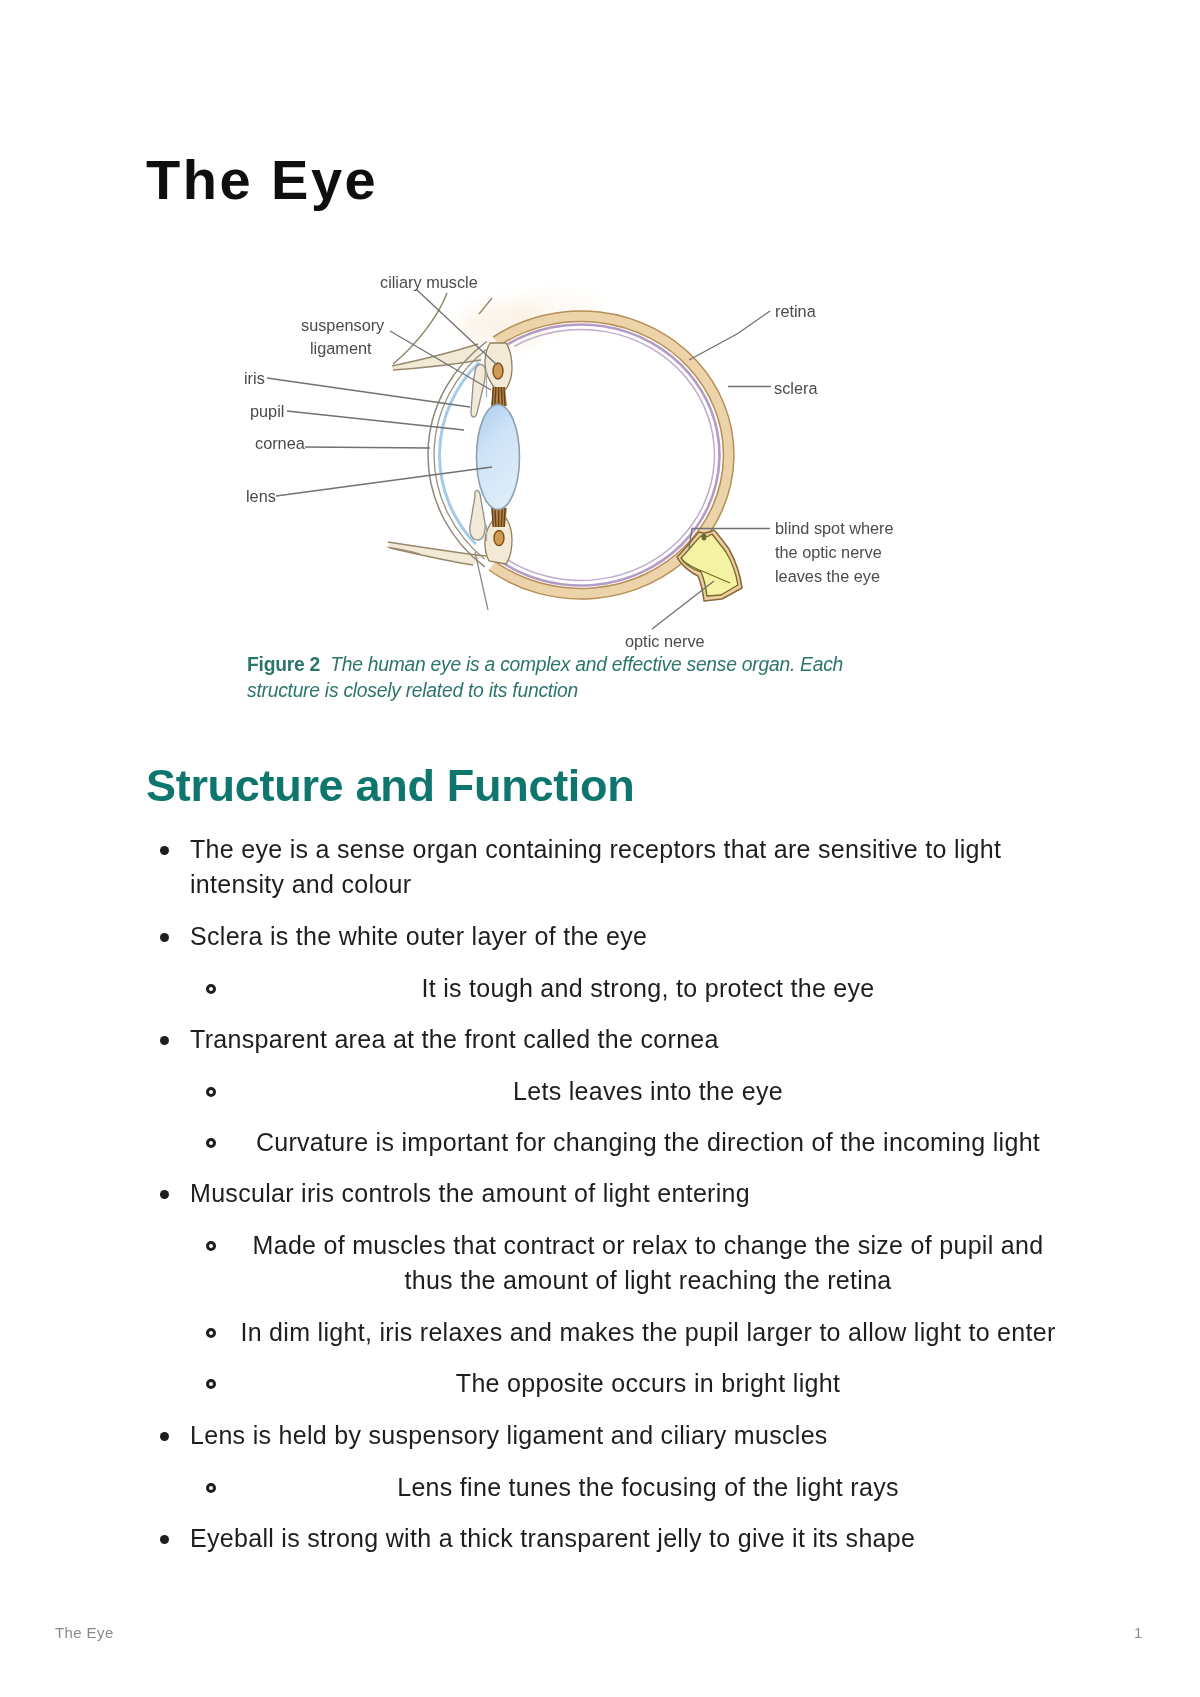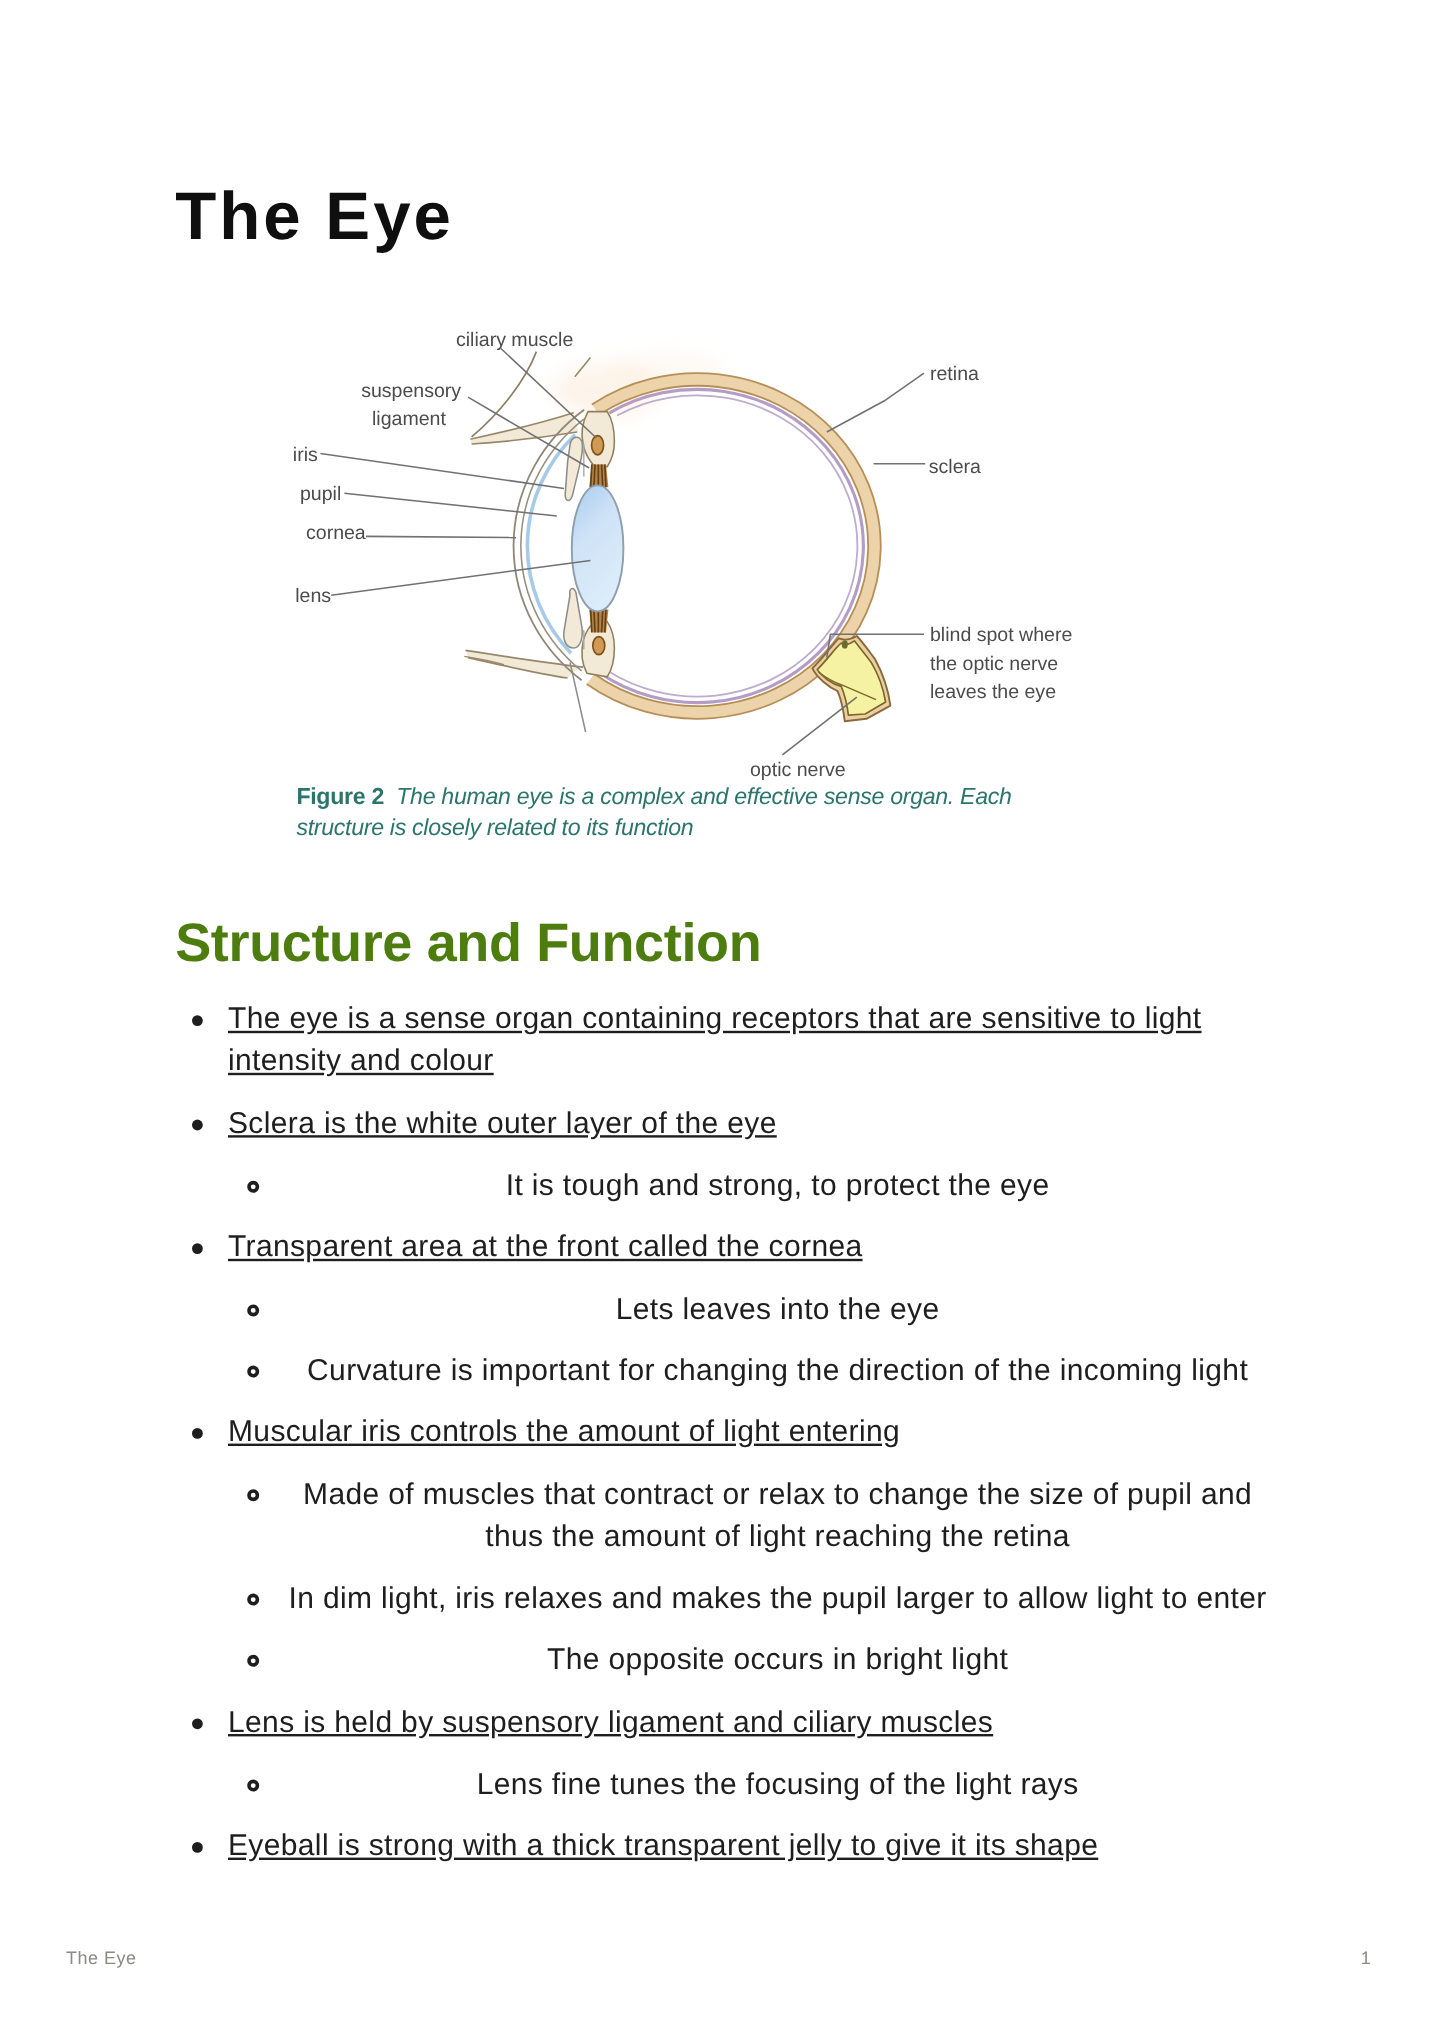--- a/index.html
+++ b/index.html
@@ -1,25 +1,25 @@
 <!DOCTYPE html>
 <html><head><meta charset="utf-8"><title>The Eye</title>
 <style>
 html,body{margin:0;padding:0;background:#fff;}
 .page{position:relative;width:1200px;height:1697px;background:#fff;overflow:hidden;
   font-family:"Liberation Sans",sans-serif;color:#1e1e1e;}
 .abs{position:absolute;}
 .title{left:146px;top:152px;font-size:56px;font-weight:700;line-height:56px;color:#0f0f0f;letter-spacing:2.5px;}
-.h2{left:146px;top:763px;font-size:45px;font-weight:700;line-height:45px;color:#4d7c0f;letter-spacing:-0.3px;}
+.h2{left:146px;top:763px;font-size:45px;font-weight:700;line-height:45px;color:#0f766e;letter-spacing:-0.3px;}
 .caption{left:247px;top:652px;font-size:19.3px;line-height:26px;color:#2c756c;letter-spacing:-0.25px;}
 .caption b{font-weight:700;}
 .caption i{}
 .li{position:absolute;left:0;width:1200px;font-size:25px;line-height:35px;color:#1e1e1e;letter-spacing:0.3px;}
 .li .txt{position:absolute;top:0;}
-.li.l1 .txt{left:190px;width:820px;text-decoration:underline;}
+.li.l1 .txt{left:190px;width:820px;}
 .li.l2 .txt{left:232px;width:832px;text-align:center;}
 .li .blt{position:absolute;display:block;}
 .li.l1 .blt{left:160px;top:14px;width:9px;height:9px;border-radius:50%;background:#1e1e1e;}
 .li.l2 .blt{left:205.5px;top:13px;width:4px;height:4px;border-radius:50%;background:transparent;border:3px solid #1e1e1e;}
 .foot{top:1624px;font-size:15px;color:#8a8a87;letter-spacing:0.4px;}
 </style></head>
 <body>
 <div class="page">
 <div class="abs title">The Eye</div>
 <svg class="abs" style="left:240px;top:265px" width="660" height="395" viewBox="0 0 660 395">

